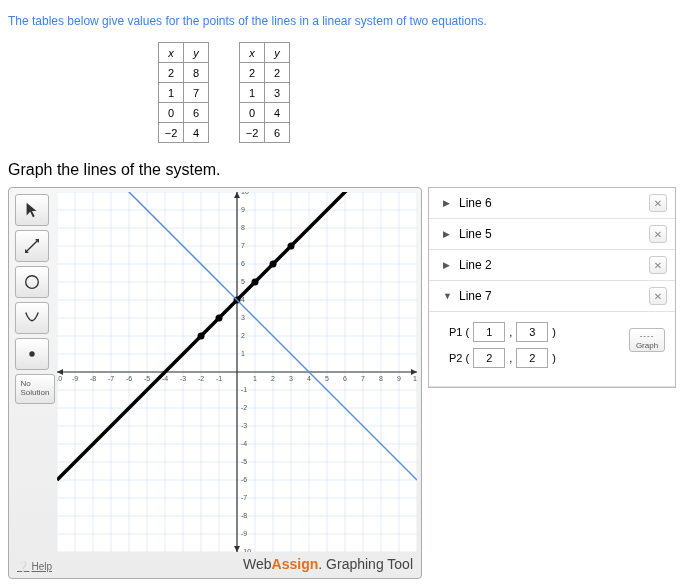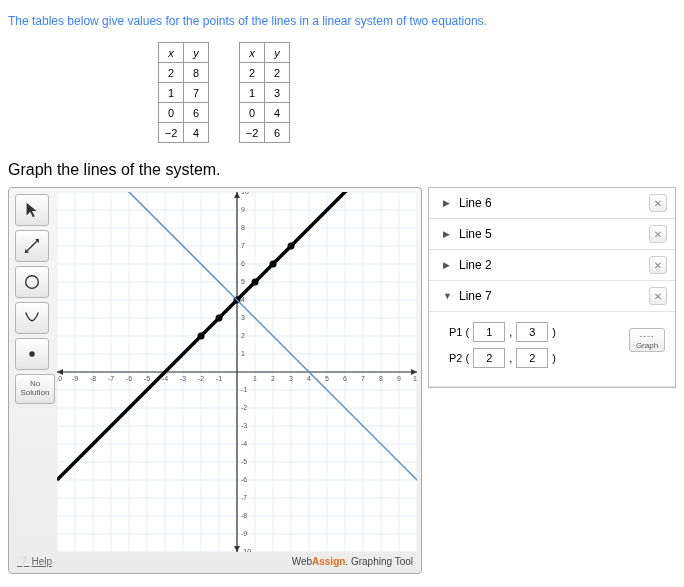--- a/index.html
+++ b/index.html
@@ -8,26 +8,26 @@
     .tables-row { display: flex; gap: 30px; margin-left: 150px; margin-bottom: 18px; }
     table.data { border-collapse: collapse; }
     table.data th, table.data td { border: 1px solid #999; width: 25px; height: 20px; text-align: center; font-size: 11px; }
     table.data th { font-style: italic; font-weight: normal; }
     .sub-instruction { font-size: 16px; margin: 8px 0; }
     .workspace { display: flex; gap: 6px; align-items: flex-start; }
     .graph-panel { border: 1px solid #aaa; background: linear-gradient(#f6f6f6,#ececec); border-radius: 4px; padding: 4px; width: 416px; position: relative; }
     .toolbar-left { position: absolute; left: 6px; top: 6px; display: flex; flex-direction: column; gap: 4px; }
     .tool-btn { width: 34px; height: 32px; border: 1px solid #b3b3b3; background: linear-gradient(#fff,#e5e5e5); border-radius: 3px; display: flex; align-items: center; justify-content: center; cursor: pointer; font-size: 13px; color:#333;}
     .tool-btn svg { width: 18px; height: 18px; }
-    .no-sol { width: 40px; height: 30px; border: 1px solid #b3b3b3; background: linear-gradient(#fff,#e5e5e5); border-radius: 3px; font-size: 8px; line-height: 1.1; display: flex; align-items: center; justify-content: center; text-align: center; color:#555; cursor:pointer; }
+    .no-sol { width: 40px; height: 30px; border: 1px solid #b3b3b3; background: linear-gradient(#fff,#e5e5e5); border-radius: 3px; font-size: 8px; line-height: 1.1; display: flex; align-items: center; justify-content: center; text-align: left; color:#555; cursor:pointer; }
     .graph-area { margin-left: 44px; width: 360px; height: 360px; background: #fff; position: relative; }
     .toolbar-right { position: absolute; right: 6px; top: 6px; display: flex; flex-direction: column; gap: 4px; }
     .small-btn { width: 38px; height: 28px; border: 1px solid #b3b3b3; background: linear-gradient(#fff,#e5e5e5); border-radius: 3px; font-size: 7px; display: flex; flex-direction:column; align-items:center; justify-content:center; gap:1px; cursor:pointer; color:#555;}
     .small-btn .icon { font-size: 11px; line-height:1; }
-    .footer-bar { margin-left:44px; margin-top: 2px; font-size: 10px; color: #444; text-align: right; padding: 2px 4px; }
+    .footer-bar { margin-left:44px; margin-top: 2px; font-size: 14px; color: #444; text-align: right; padding: 2px 4px; }
     .footer-bar .wa { color:#444; }
     .footer-bar .wa b { color: #e07020; font-weight: bold; }
     .help-link { position:absolute; bottom:6px; left:8px; font-size:10px; color:#6a6a6a; text-decoration: underline; cursor:pointer; display:flex; align-items:center; gap:2px;}
     .layers-panel { border: 1px solid #bbb; width: 250px; font-size: 12px; }
     .layers-head { display:flex; justify-content: space-between; align-items:center; padding: 8px 10px; border-bottom: 1px solid #ccc; background:#fff;}
     .layers-head .title { font-weight: bold; }
     .layers-head .collapse { font-size: 14px; cursor:pointer;}
     .layer-row { display:flex; align-items:center; justify-content: space-between; padding: 6px 8px 6px 14px; border-bottom: 1px solid #e2e2e2; }
     .layer-row .left { display:flex; align-items:center; gap:6px; }
     .layer-row .arrow { font-size: 9px; color:#555; width:10px; display:inline-block;}

